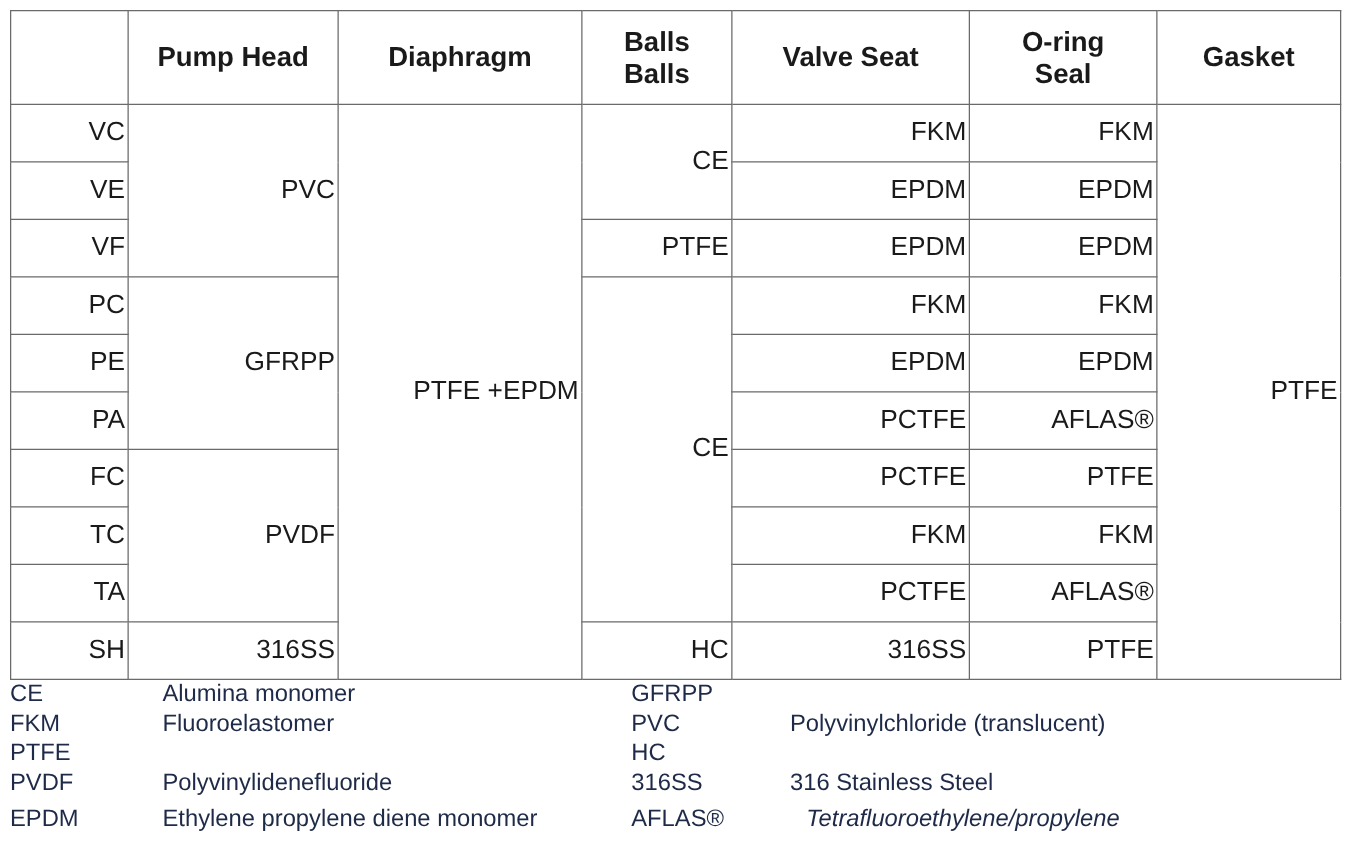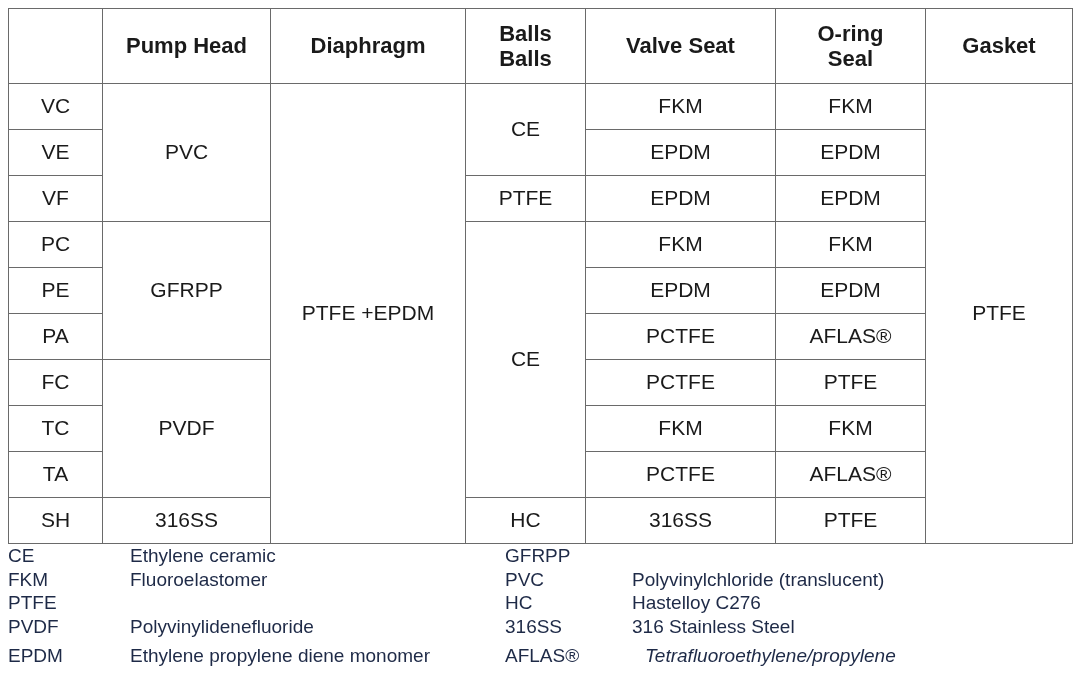--- a/index.html
+++ b/index.html
@@ -53,20 +53,21 @@
     font-weight: bold;
     line-height: 1.15;
     height: 74px;
   }
 
   table.spec-table tbody td {
     font-size: 21px;
     font-weight: normal;
     line-height: 1.15;
     height: 45px;
+    text-align: right;
   }
 
   
   col.c-code    { width: 94px;  }
   col.c-pump    { width: 168px; }
   col.c-diaph   { width: 195px; }
   col.c-balls   { width: 120px; }
   col.c-seat    { width: 190px; }
   col.c-oring   { width: 150px; }
   col.c-gasket  { width: 147px; }
@@ -201,21 +202,21 @@
             <td>PTFE</td>
           </tr>
         </tbody>
     </table>
   </div>
 
   <div class="legend">
     <div class="legend-col left" id="legend-left">
         <div class="legend-row">
           <span class="legend-abbr">CE</span>
-          <span class="legend-desc">Ethylene ceramic</span>
+          <span class="legend-desc">Alumina monomer</span>
         </div>
         <div class="legend-row">
           <span class="legend-abbr">FKM</span>
           <span class="legend-desc">Fluoroelastomer</span>
         </div>
         <div class="legend-row">
           <span class="legend-abbr">PTFE</span>
         </div>
         <div class="legend-row">
           <span class="legend-abbr">PVDF</span>
@@ -229,21 +230,20 @@
     <div class="legend-col right" id="legend-right">
         <div class="legend-row">
           <span class="legend-abbr">GFRPP</span>
         </div>
         <div class="legend-row">
           <span class="legend-abbr">PVC</span>
           <span class="legend-desc">Polyvinylchloride (translucent)</span>
         </div>
         <div class="legend-row">
           <span class="legend-abbr">HC</span>
-          <span class="legend-desc">Hastelloy C276</span>
         </div>
         <div class="legend-row">
           <span class="legend-abbr">316SS</span>
           <span class="legend-desc">316 Stainless Steel</span>
         </div>
         <div class="legend-row aflas">
           <span class="legend-abbr">AFLAS®</span>
           <span class="legend-desc">Tetrafluoroethylene/propylene</span>
         </div>
       </div>

